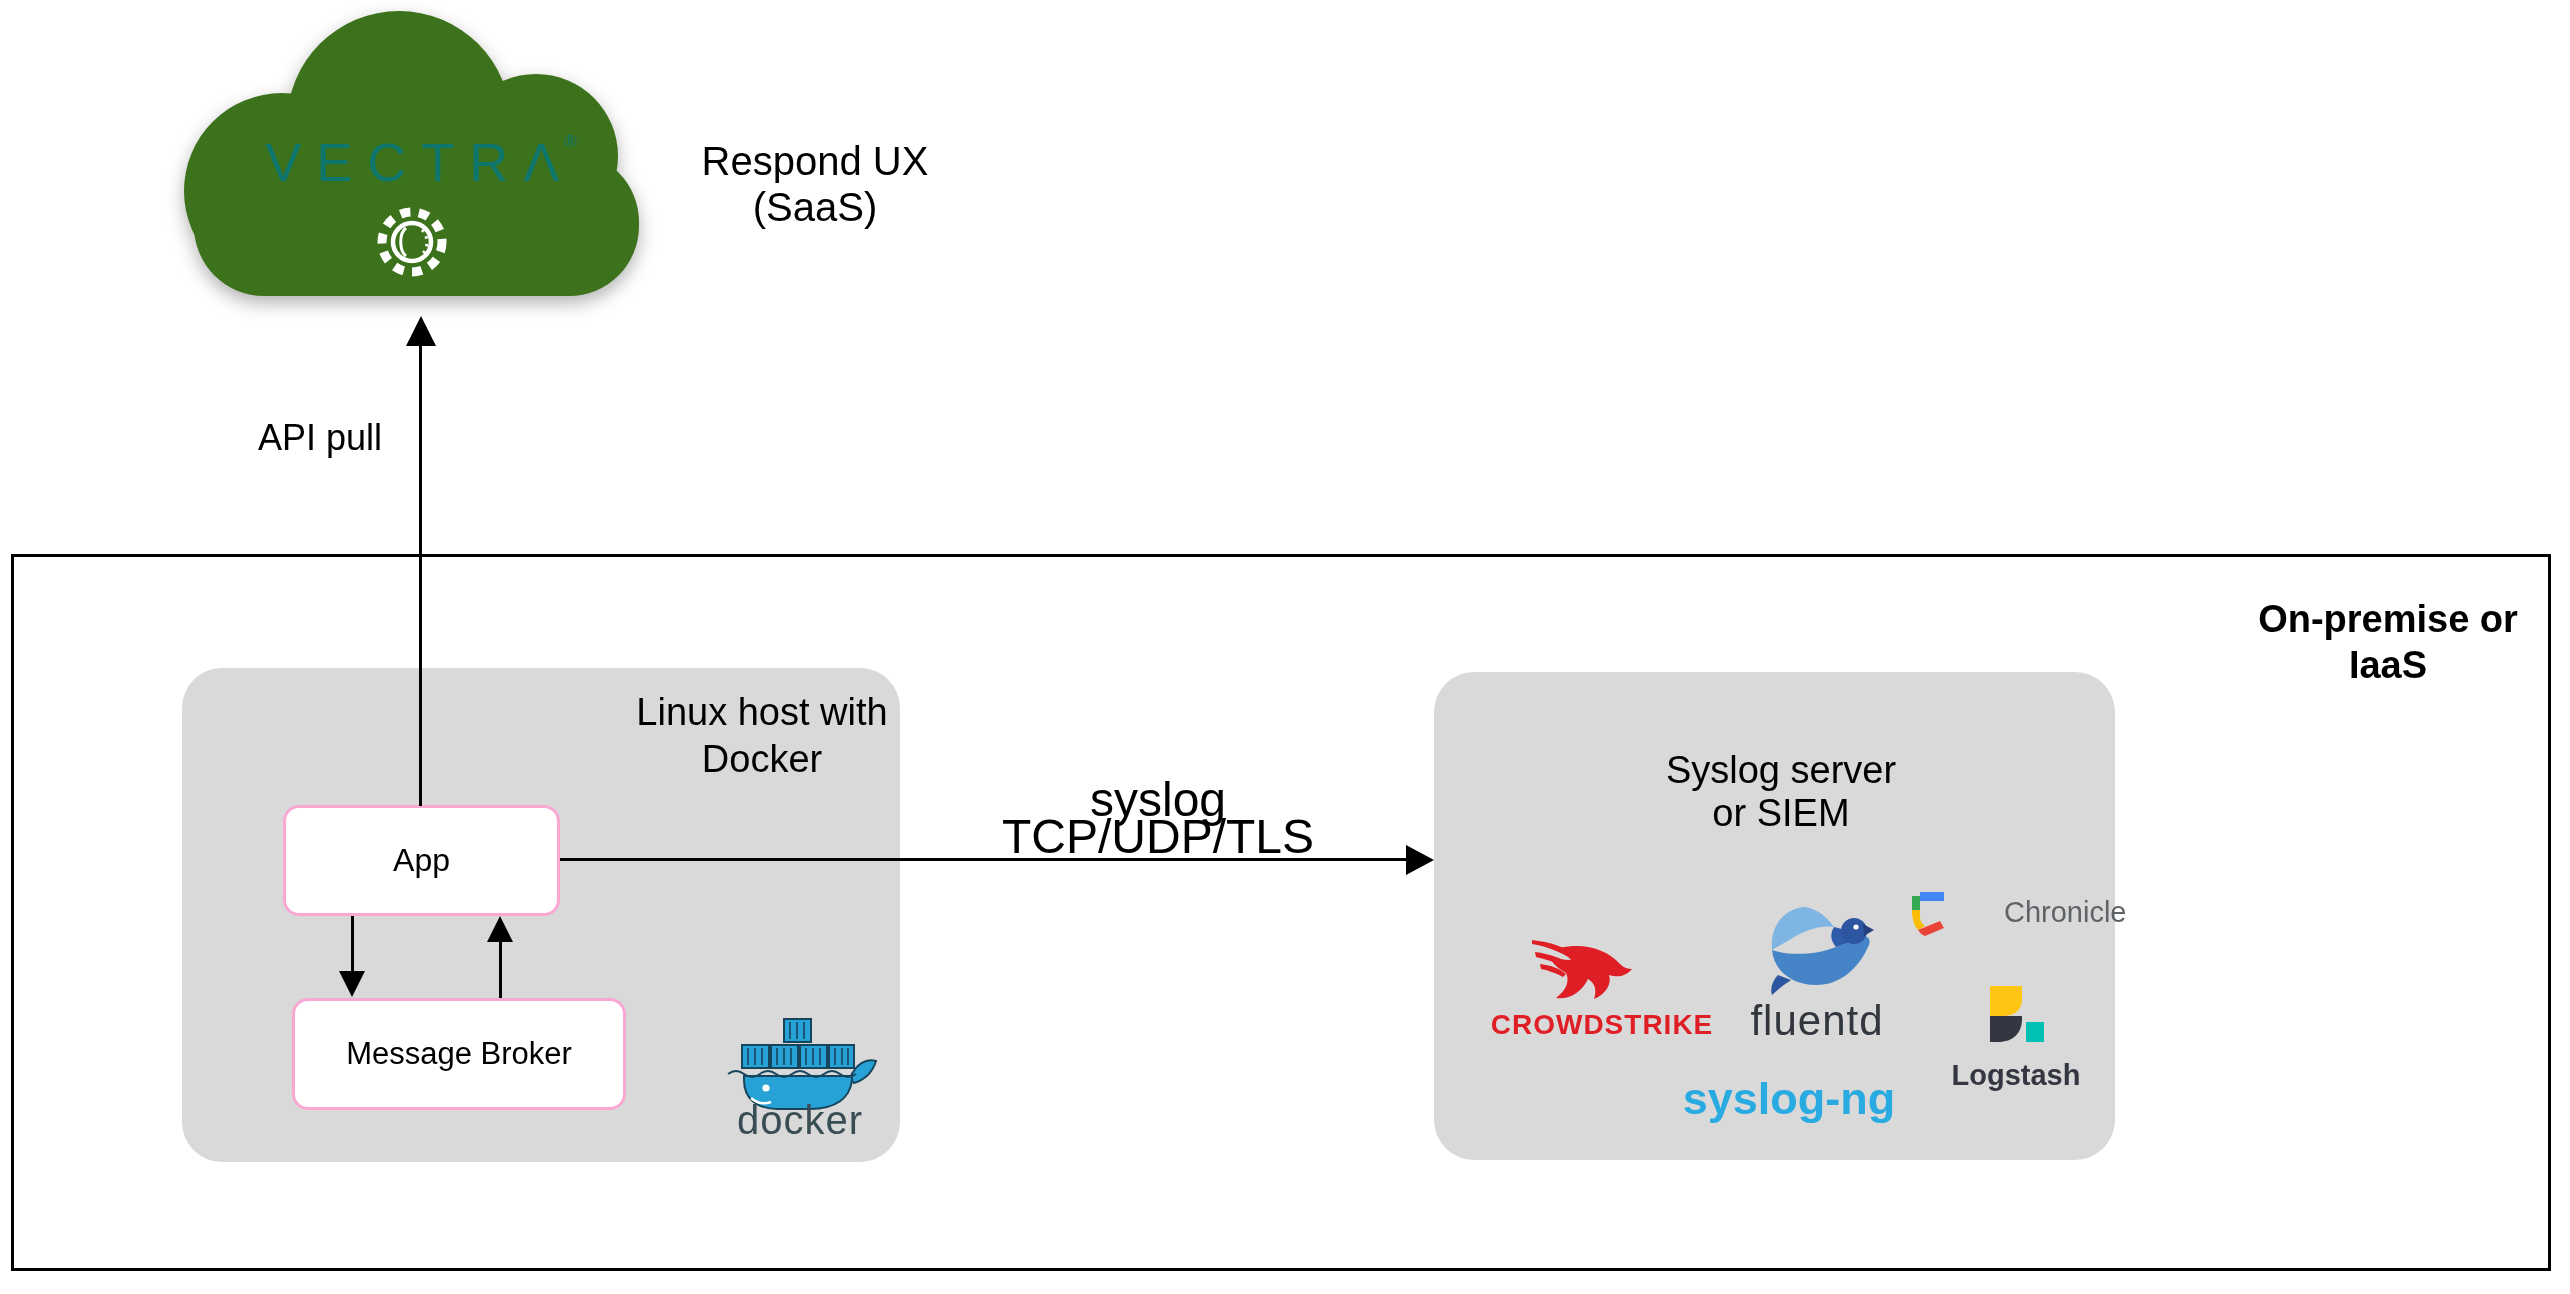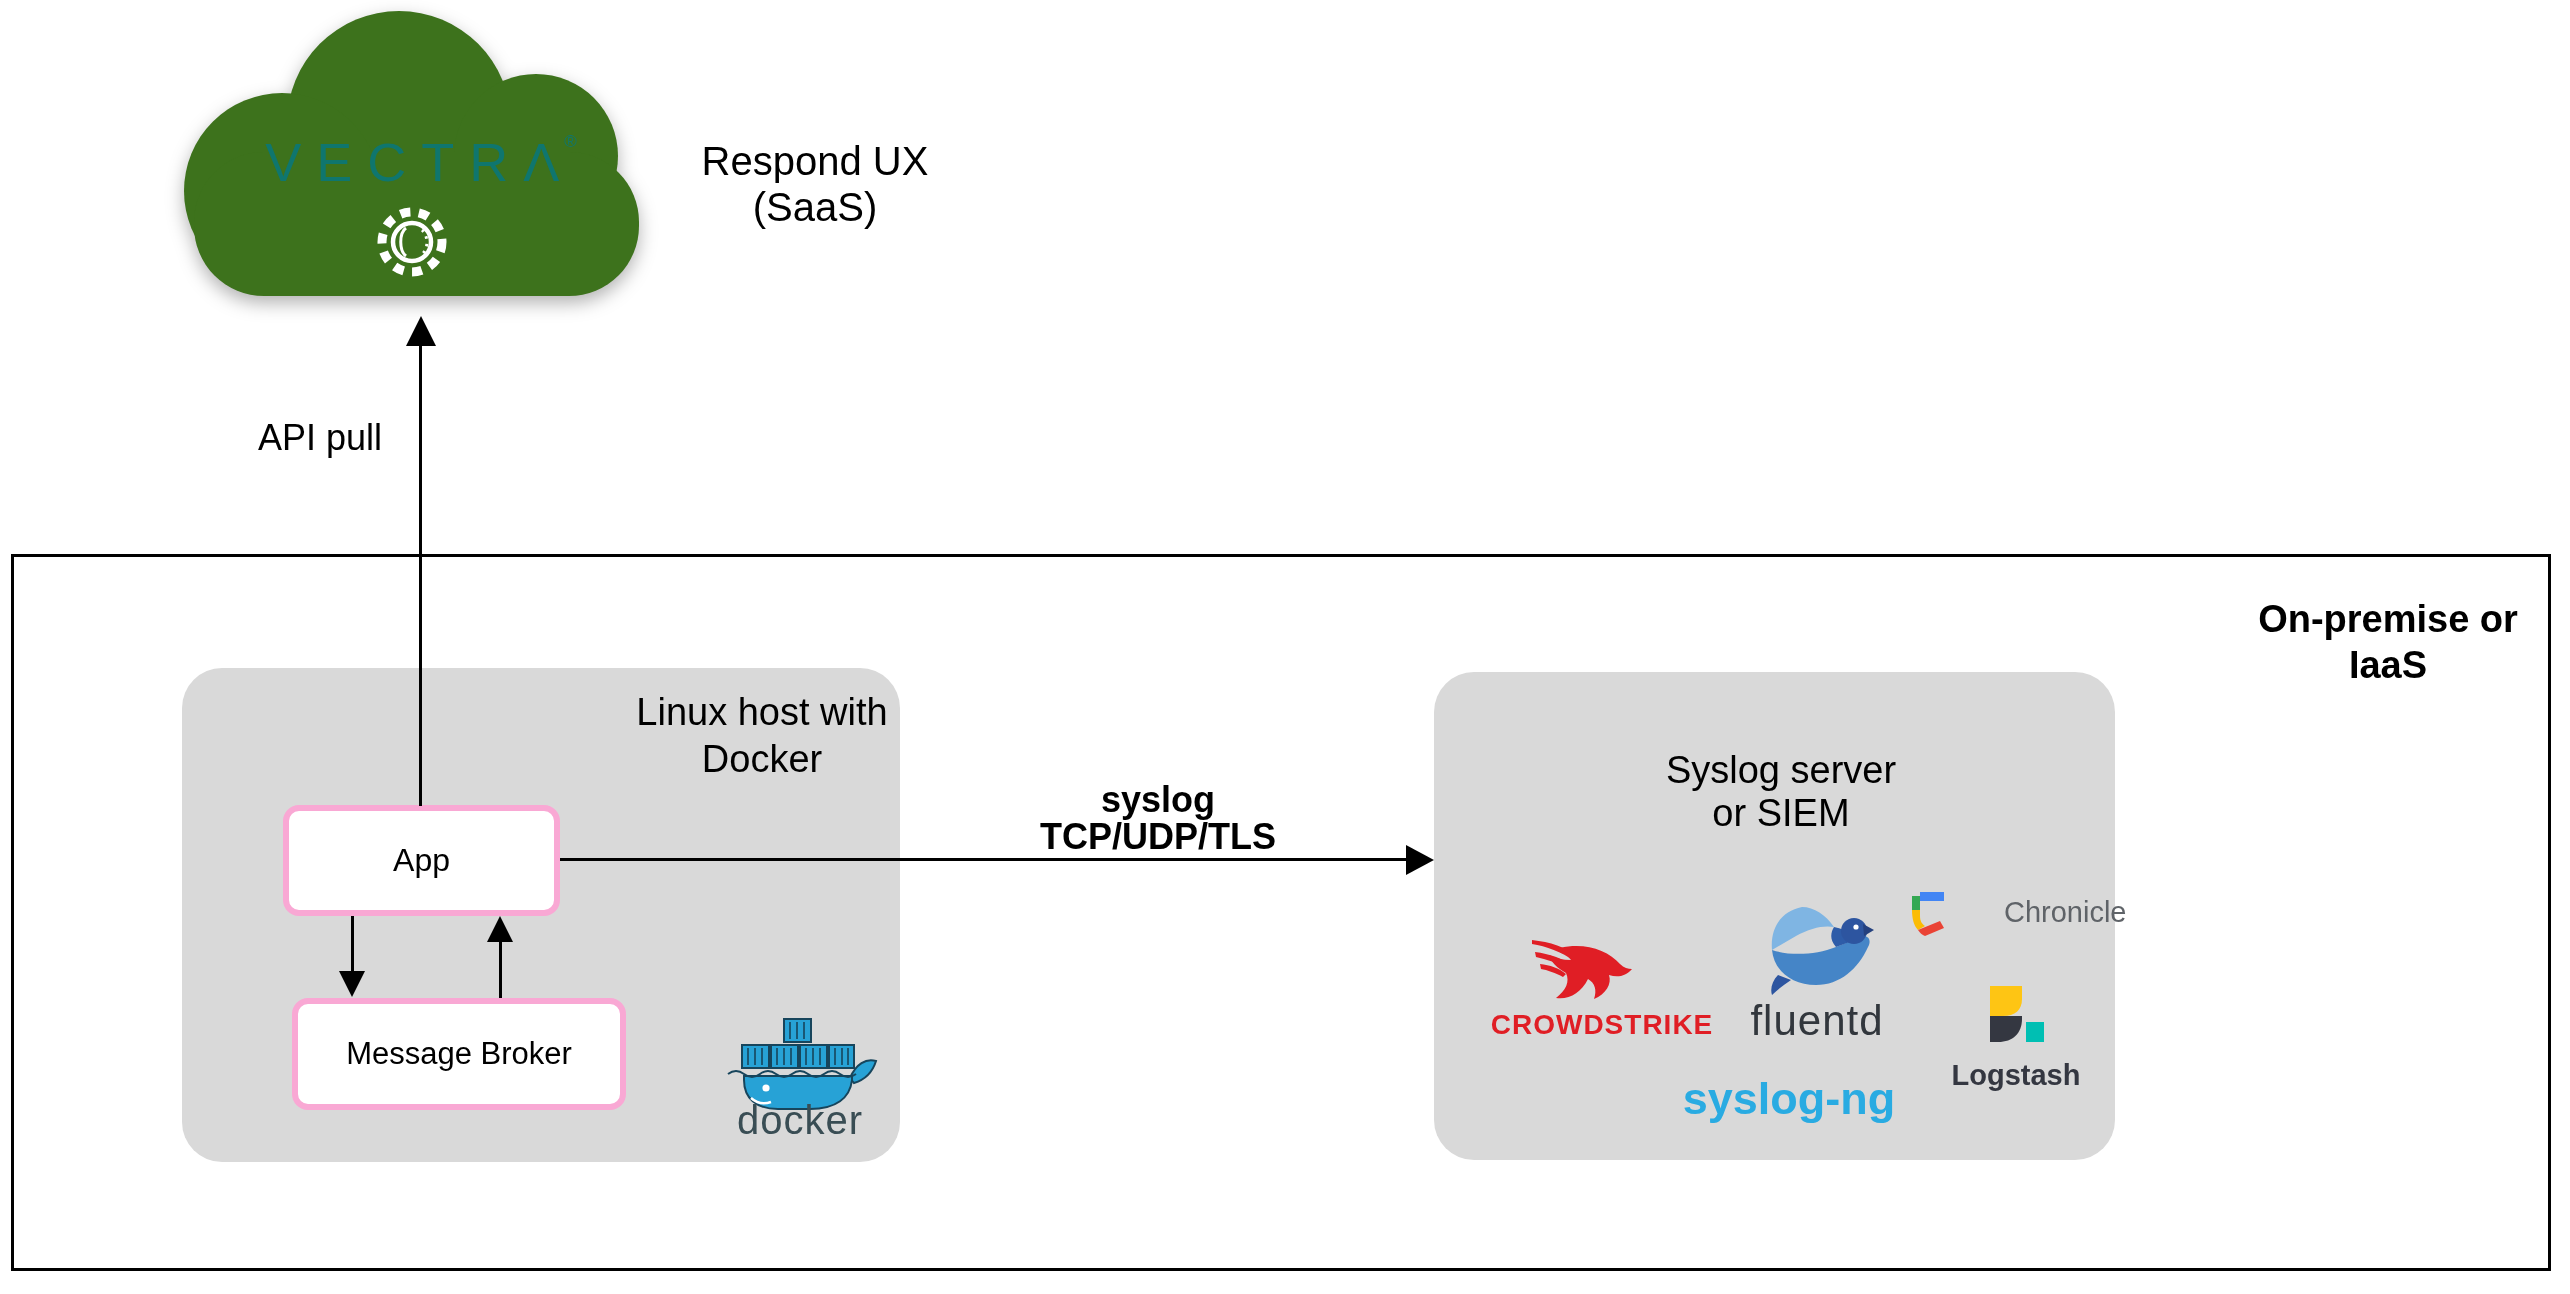--- a/index.html
+++ b/index.html
@@ -29,34 +29,34 @@
 
   
   .panel{background:var(--panel-gray);border-radius:40px;}
   .linux-panel{left:182px;top:668px;width:718px;height:494px;}
   .siem-panel{left:1434px;top:672px;width:681px;height:488px;}
   .panel-title{font-size:38px;line-height:47px;color:#000;}
   .linux-title{left:762px;top:689px;}
   .siem-title{left:1781px;top:749px;font-size:38px;line-height:43px;}
 
   
-  .node{background:#fff;border:6px solid #f9a8d4;border-radius:16px;display:flex;align-items:center;justify-content:center;font-size:32px;}
+  .node{background:#fff;border:3px solid #f9a8d4;border-radius:16px;display:flex;align-items:center;justify-content:center;font-size:32px;}
   .app-node{left:283px;top:805px;width:277px;height:111px;}
   .broker-node{left:292px;top:998px;width:334px;height:112px;font-size:31px;}
 
   
   .hline{background:#000;height:3px;}
   .vline{background:#000;width:3px;}
   .arrowhead{width:0;height:0;}
   .head-up{border-left:15px solid transparent;border-right:15px solid transparent;border-bottom:30px solid #000;}
   .head-up-sm{border-left:13px solid transparent;border-right:13px solid transparent;border-bottom:26px solid #000;}
   .head-down-sm{border-left:13px solid transparent;border-right:13px solid transparent;border-top:26px solid #000;}
   .head-right{border-top:15px solid transparent;border-bottom:15px solid transparent;border-left:28px solid #000;}
 
-  .label{font-size:36px;line-height:37px;font-weight:bold;}
+  .label{font-size:48px;line-height:37px;}
   .api-pull-label{left:320px;top:417px;font-size:36px;}
   .syslog-label{left:1158px;top:781px;}
 
   
   .cloud-svg{left:184px;top:6px;filter:drop-shadow(0 7px 9px rgba(0,0,0,0.3));}
   .vectra-word{left:414px;top:131px;color:#0f766e;font-size:54px;font-weight:300;letter-spacing:15px;margin-left:7px;}
   .vectra-reg{font-size:17px;vertical-align:34px;letter-spacing:0;margin-left:-10px;}
   .respond-label{left:815px;top:106px;font-size:40px;line-height:46px;margin-top:32px;}
 
   

